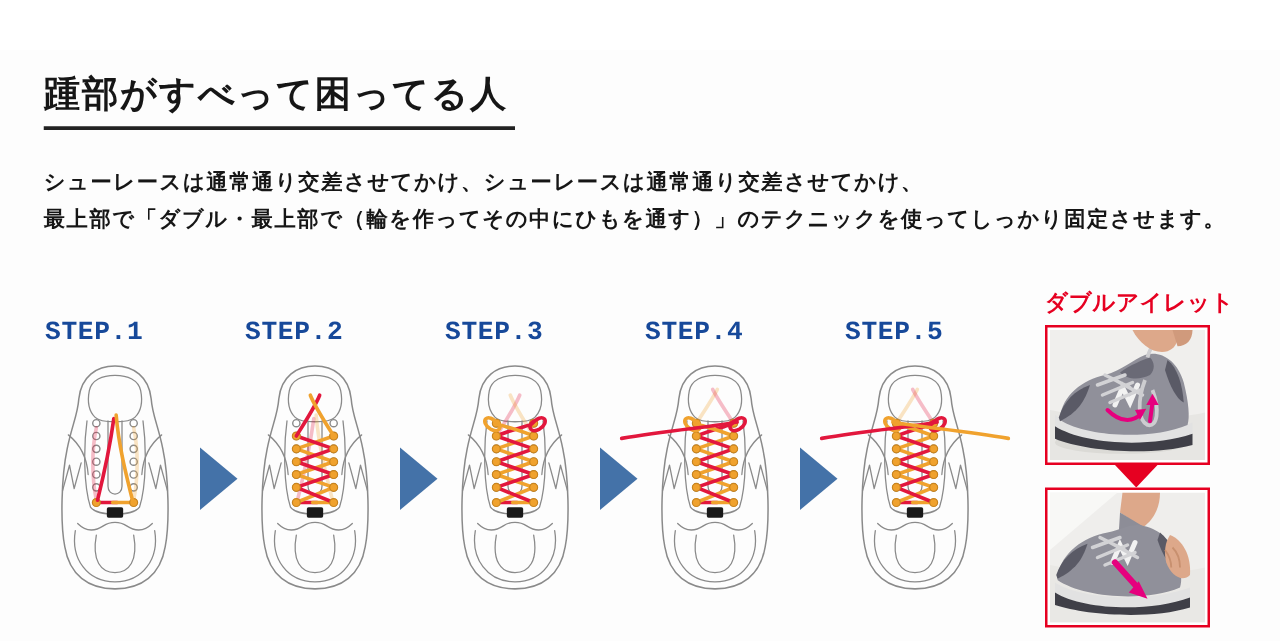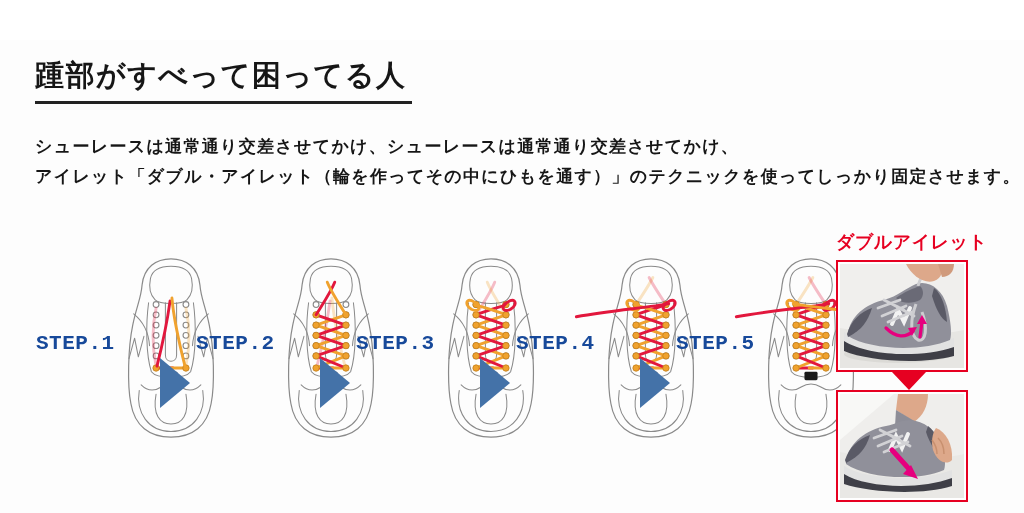--- a/index.html
+++ b/index.html
@@ -23,21 +23,21 @@
     font-size:29px;font-weight:800;letter-spacing:1.5px;color:var(--text-black);
     border-bottom:3px solid #222;padding:0 6px 5px 0;display:inline-block;
   }
   .intro{
     position:absolute;left:35px;top:93px;margin:0;
     font-size:17px;font-weight:700;letter-spacing:1.3px;line-height:30px;color:var(--text-black);
   }
   .steps-row{
     position:absolute;left:36px;top:214px;display:flex;align-items:flex-start;
   }
-  .step{width:118px;display:flex;align-items:center;}
+  .step{width:118px;display:flex;flex-direction:column;}
   .step-label{
     font-size:21px;font-weight:800;color:var(--step-label-blue);
     letter-spacing:0.5px;line-height:26px;margin-bottom:8px;white-space:nowrap;
   }
   .shoe-svg{display:block;overflow:visible;}
   .arrow-next{
     width:0;height:0;flex:0 0 auto;
     border-top:25px solid transparent;border-bottom:25px solid transparent;
     border-left:30px solid var(--arrow-blue);
     margin:104px 6px 0 6px;
@@ -68,21 +68,21 @@
 </style>
 </head>
 <body>
 
 <div class="page">
 
   <h1 class="page-title">踵部がすべって困ってる人</h1>
 
   <p class="intro">
     <span>シューレースは通常通り交差させてかけ、シューレースは通常通り交差させてかけ、</span><br>
-    <span>アイレット「ダブル・アイレット（輪を作ってその中にひもを通す）」のテクニックを使ってしっかり固定させます。</span>
+    <span>最上部で「ダブル・最上部で（輪を作ってその中にひもを通す）」のテクニックを使ってしっかり固定させます。</span>
   </p>
 
   <svg width="0" height="0" style="position:absolute" aria-hidden="true">
     <defs>
       <g id="shoeBase">
         <path class="outline" d="M60,5 C76,5 89,14 91,33 C92,47 97,56 101,76 C106,100 107,140 103,160 C99,184 83,196 60,196 C37,196 21,184 17,160 C13,140 14,100 19,76 C23,56 28,47 29,33 C31,14 44,5 60,5 Z"></path>
         <path class="outline thin" d="M60,13 C71,13 80,17 82,26 C84,36 82,44 77,49 C72,54 48,54 43,49 C38,44 36,36 38,26 C40,17 49,13 60,13 Z"></path>
         <path class="outline thin" d="M36,52 C33,74 33,108 39,126 C45,134 75,134 81,126 C87,108 87,74 84,52"></path>
         <path class="outline thin" d="M54,52 L54,108 C54,117 66,117 66,108 L66,52"></path>
         <path class="outline thin" d="M20,64 C30,72 36,84 37,98"></path>

